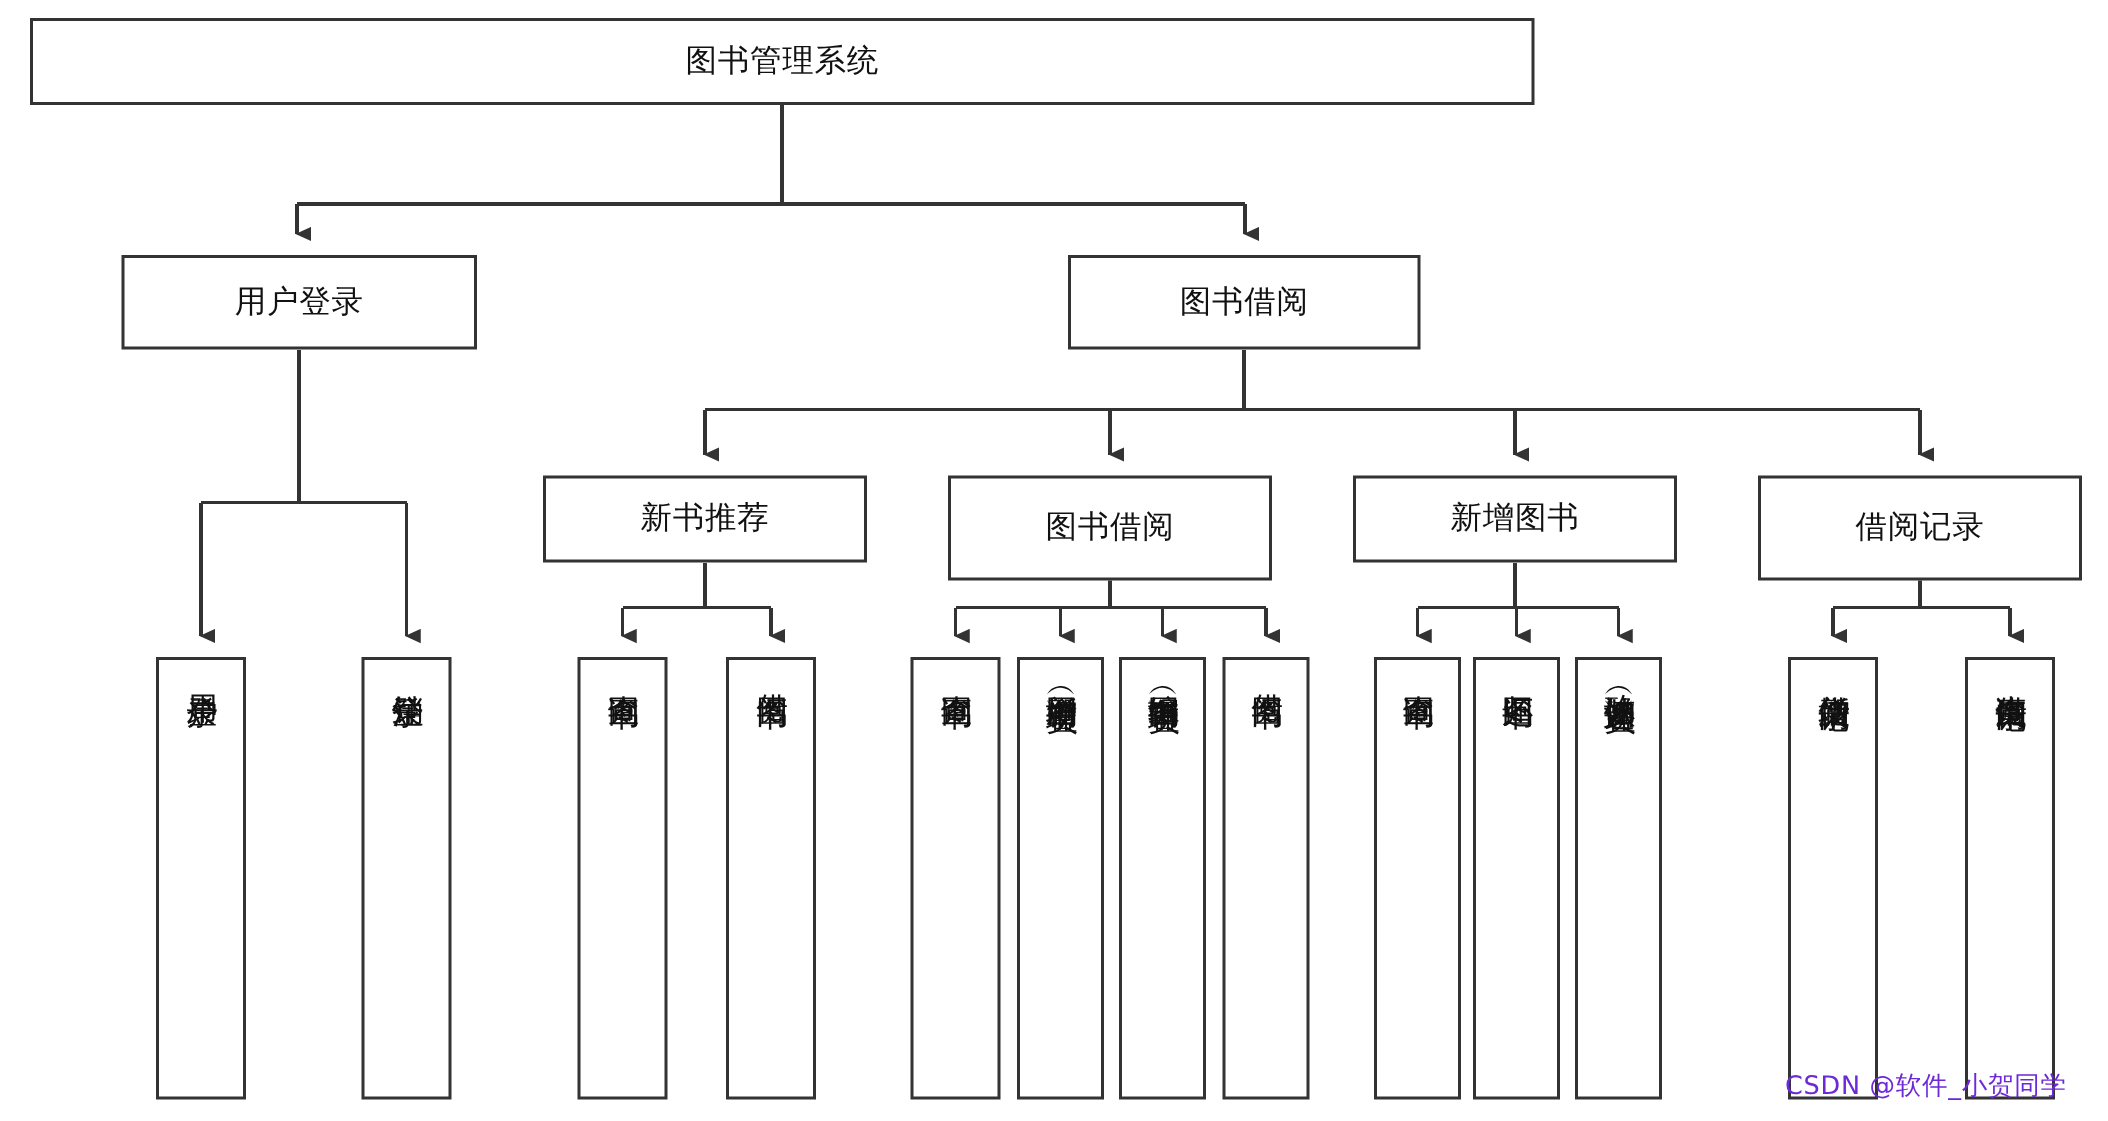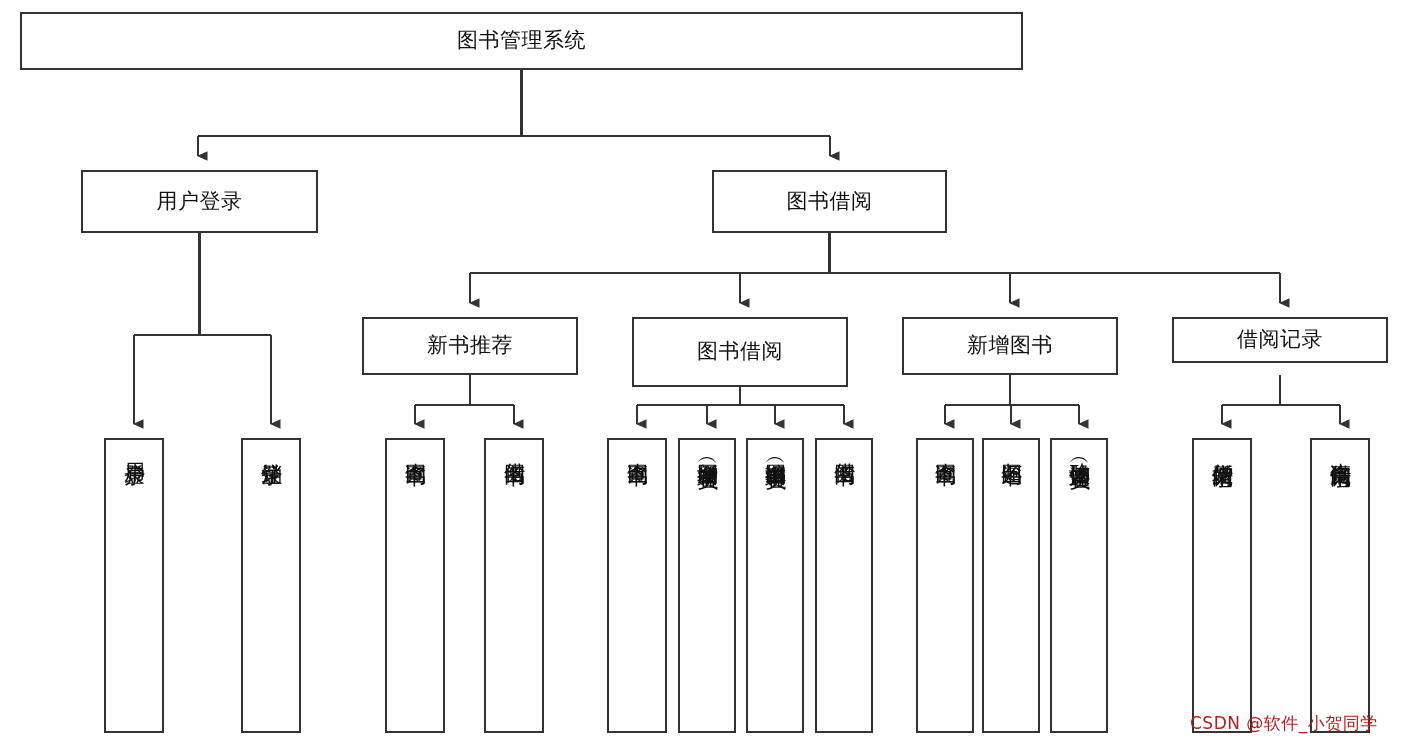--- a/index.html
+++ b/index.html
@@ -53,21 +53,21 @@
     text-orientation: upright;
     font-size: 21px;
     line-height: 1.32;
     letter-spacing: 1px;
   }
   #watermark {
     position: absolute;
     left: 1190px;
     top: 712px;
     font-size: 17px;
-    color: #b91c1c;
+    color: #6d28d9;
     white-space: nowrap;
     letter-spacing: 0.5px;
   }
 </style>
 </head>
 <body>
 
 <div id="diagram-root">
 
   <svg id="diagram-svg" viewBox="0 0 1405 747" xmlns="http://www.w3.org/2000/svg">
@@ -134,21 +134,21 @@
 
   <div class="node-box node-h" style="left:362px; top:317px; width:216px; height:58px;">
     <span class="node-label">新书推荐</span>
   </div>
   <div class="node-box node-h" style="left:632px; top:317px; width:216px; height:70px;">
     <span class="node-label">图书借阅</span>
   </div>
   <div class="node-box node-h" style="left:902px; top:317px; width:216px; height:58px;">
     <span class="node-label">新增图书</span>
   </div>
-  <div class="node-box node-h" style="left:1172px; top:317px; width:216px; height:46px;">
+  <div class="node-box node-h" style="left:1172px; top:317px; width:216px; height:70px;">
     <span class="node-label">借阅记录</span>
   </div>
 
   <div class="node-box node-v" style="left:104px; top:438px; width:60px; height:295px;">
     <span class="node-label">用户登录</span>
   </div>
   <div class="node-box node-v" style="left:241px; top:438px; width:60px; height:295px;">
     <span class="node-label">注销登录</span>
   </div>
 

